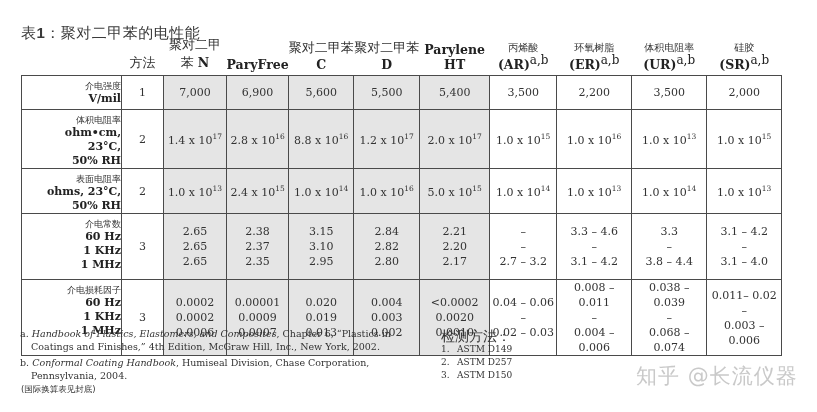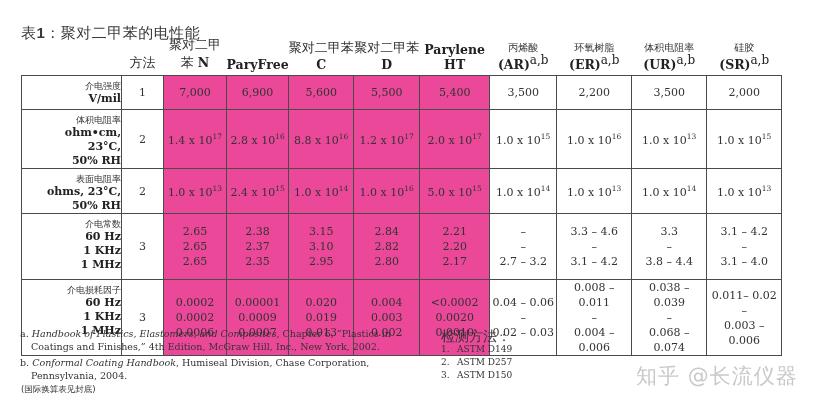--- a/index.html
+++ b/index.html
@@ -6,21 +6,21 @@
     body { width: 817px; height: 412px; position: relative; overflow: hidden; font-family: "DejaVu Serif", serif; color: #2a2a2a; }
     .title { position: absolute; left: 21px; top: 24px; font-family: Liberation Sans, sans-serif; font-size: 15px; color: #3a3a3a; letter-spacing: 0.5px; }
     .title b { font-weight: bold; }
     table.props { position: absolute; left: 21px; top: 36px; border-collapse: collapse; table-layout: fixed; }
     table.props th { font-weight: normal; vertical-align: bottom; padding: 0 0 3px 0; text-align: center; font-size: 13px; font-family: "DejaVu Serif", serif; color: #222; height: 21px; border: none; }
     table.props th .zh { font-family: "DejaVu Sans", sans-serif; font-size: 10px; color: #333; display: block; line-height: 11px; }
     table.props th .zh-inline { font-family: "DejaVu Sans", sans-serif; font-size: 13px; color: #333; }
     table.props th .lat { font-weight: bold; font-size: 12.5px; }
     table.props th sup { font-size: 12px; }
     table.props td { border: 1.5px solid #4a4a4a; text-align: center; vertical-align: middle; font-size: 11px; color: #333; padding: 0; }
-    table.props td.shade { background: #ec4899; }
+    table.props td.shade { background: #e5e5e5; }
     table.props td.label { text-align: right; padding-left: 6px; vertical-align: top; padding-top: 4px; }
     .label .zh { font-family: "DejaVu Sans", sans-serif; font-size: 9px; color: #333; display: block; line-height: 12px; }
     .label .en { font-weight: bold; font-size: 11px; color: #222; display: block; line-height: 14px; }
     td sup { font-size: 7.5px; }
     .stack span { display: block; line-height: 15px; }
     .footnotes { position: absolute; left: 21px; top: 328px; font-size: 9.5px; color: #333; line-height: 12.5px; width: 400px; }
     .footnotes .fn { padding-left: 10px; text-indent: -11px; margin-bottom: 4px; }
     .footnotes i { font-style: italic; }
     .conv { position: absolute; left: 21px; top: 384px; font-family: "DejaVu Sans", sans-serif; font-size: 8.5px; color: #333; }
     .methods { position: absolute; left: 441px; top: 330px; font-size: 9px; color: #333; line-height: 13px; }

